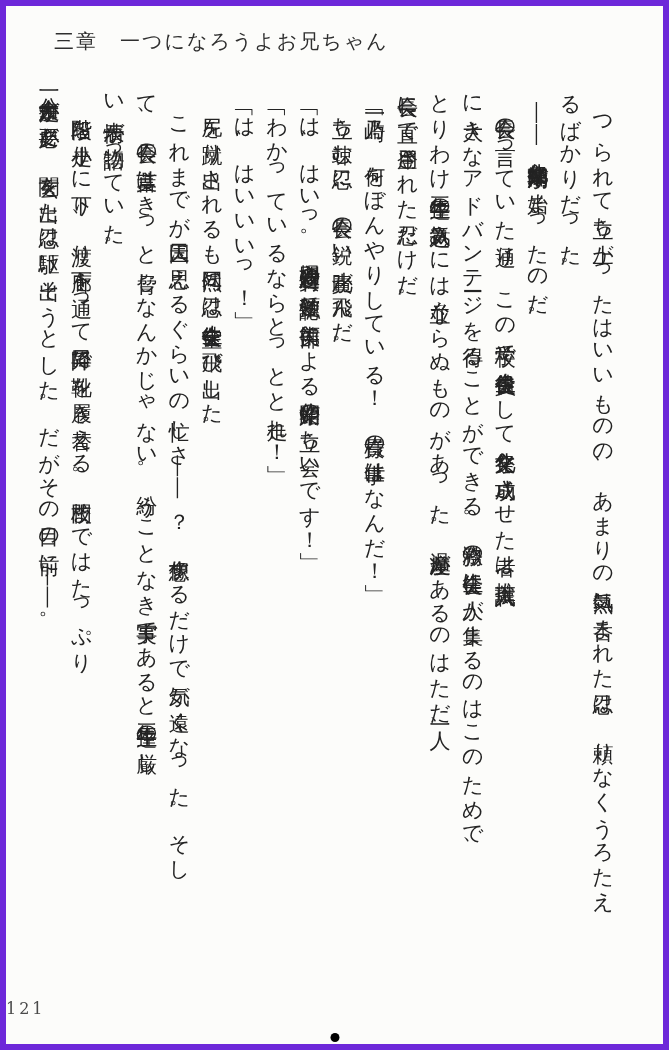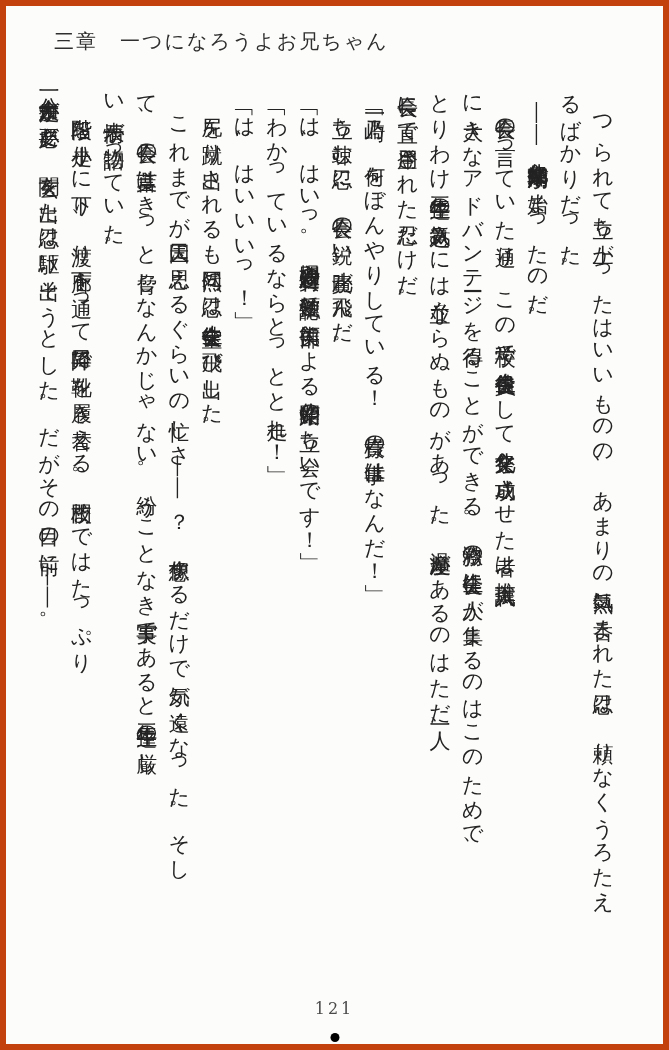--- a/index.html
+++ b/index.html
@@ -11,21 +11,21 @@
     height: 1050px;
     background: #d9d9d9;
     font-family: "DejaVu Serif", serif;
   }
   .page {
     position: relative;
     width: 669px;
     height: 1050px;
     box-sizing: border-box;
     background: #fcfcfa;
-    border: 6px solid #c2410c;
+    border: 6px solid #6d28d9;
     overflow: hidden;
     color: #222;
   }
   .chapter-header {
     position: absolute;
     left: 48px;
     top: 22px;
     font-size: 20px;
     letter-spacing: 2px;
     color: #2e2e2e;
@@ -45,21 +45,21 @@
     letter-spacing: 1px;
     line-height: 32.6px;
     white-space: pre;
     color: #232323;
   }
   .page-number {
     position: absolute;
     left: 0;
     right: 0;
     bottom: 26px;
-    text-align: center;
+    text-align: left;
     font-size: 16px;
     letter-spacing: 3px;
     color: #4a4a4a;
   }
   .footer-dot {
     position: absolute;
     left: 50%;
     bottom: 2px;
     transform: translateX(-50%);
     width: 9px;

